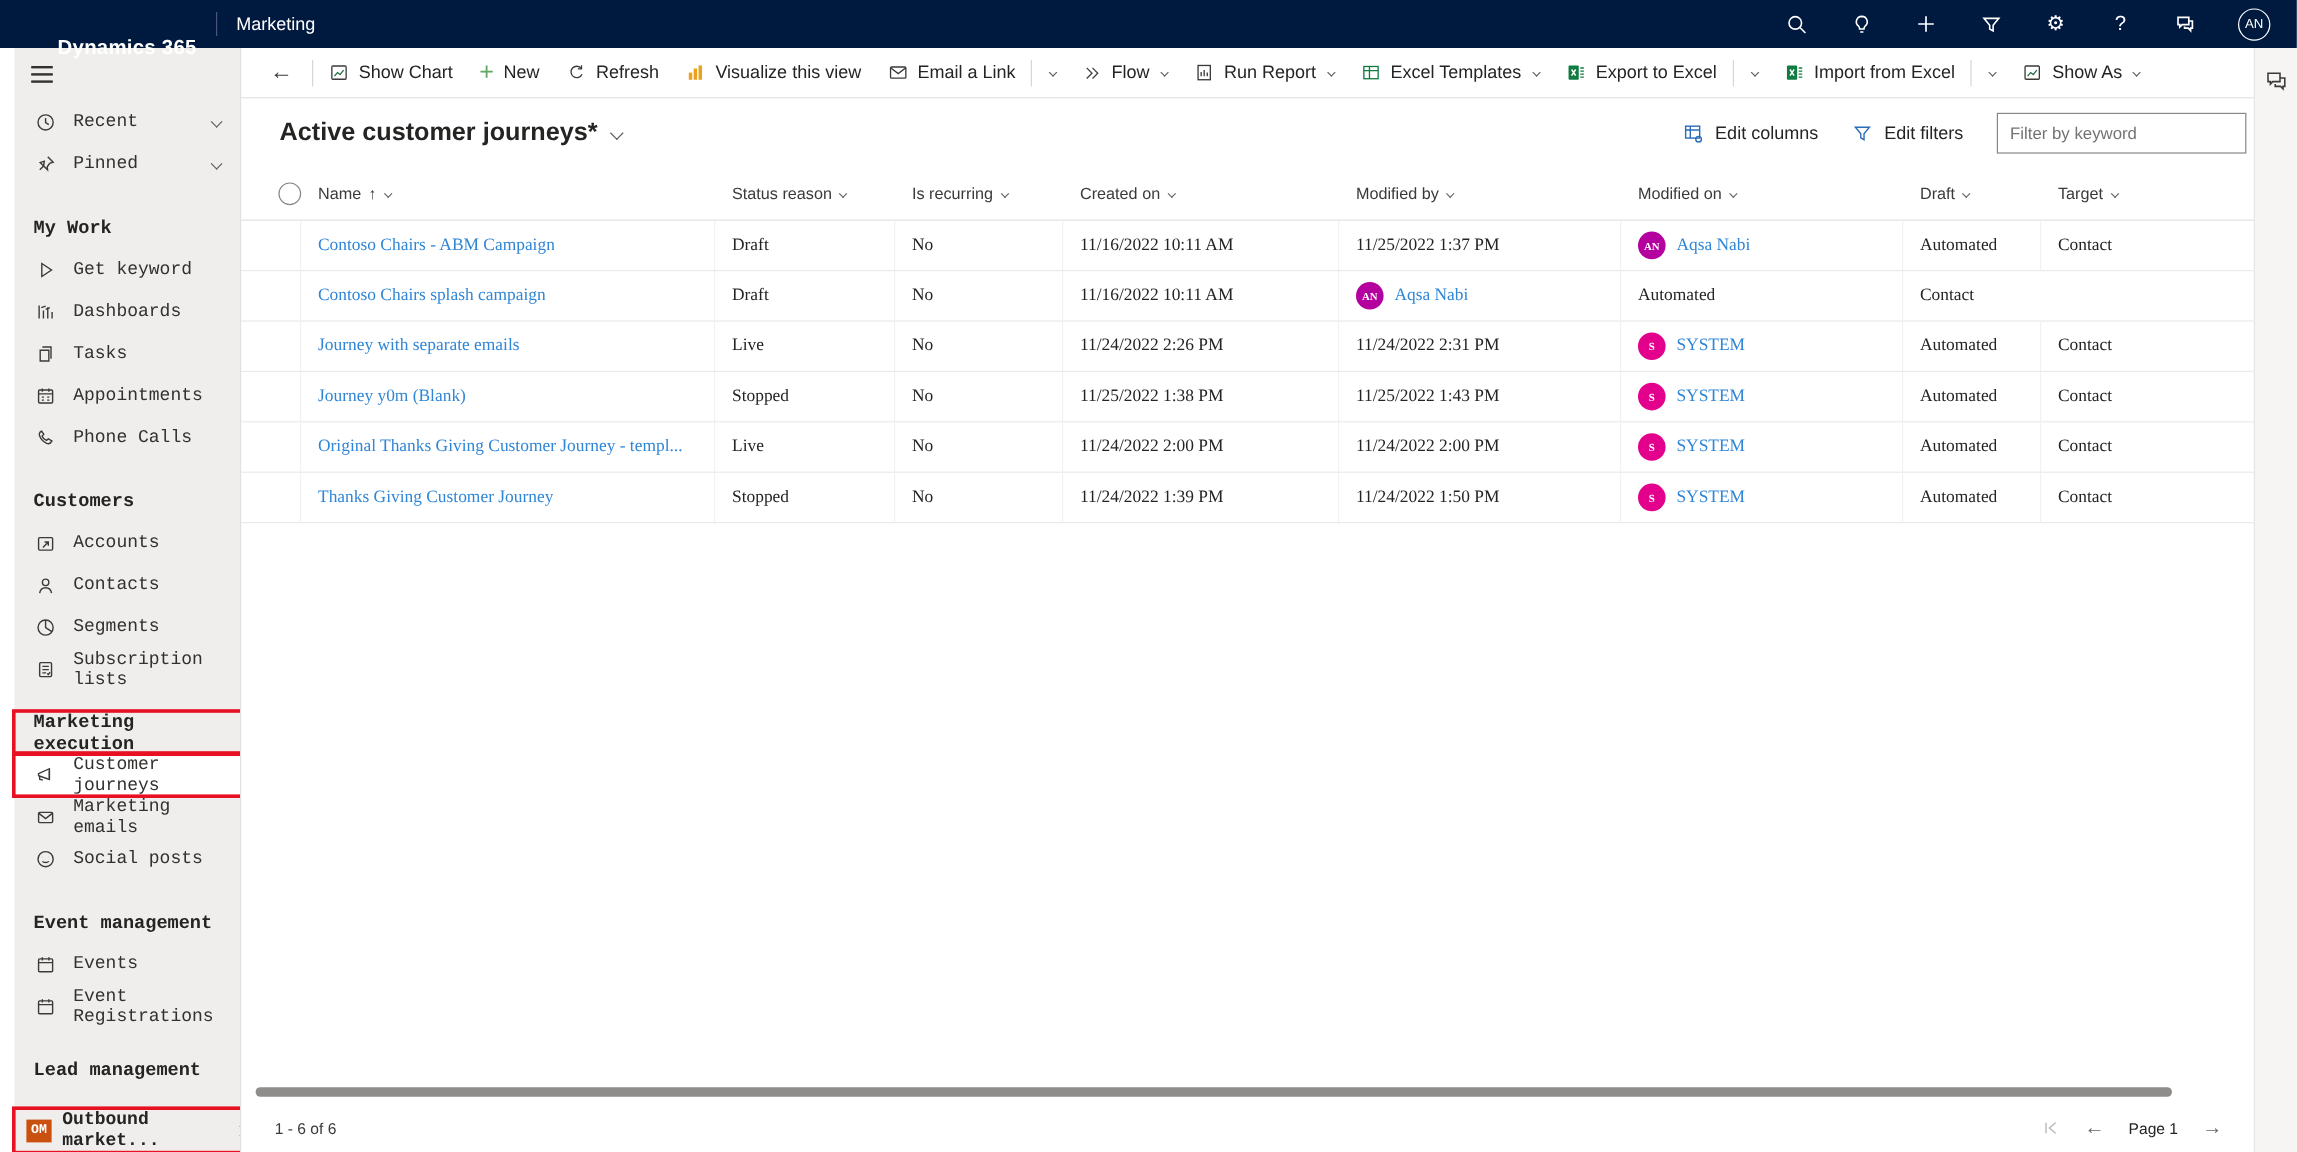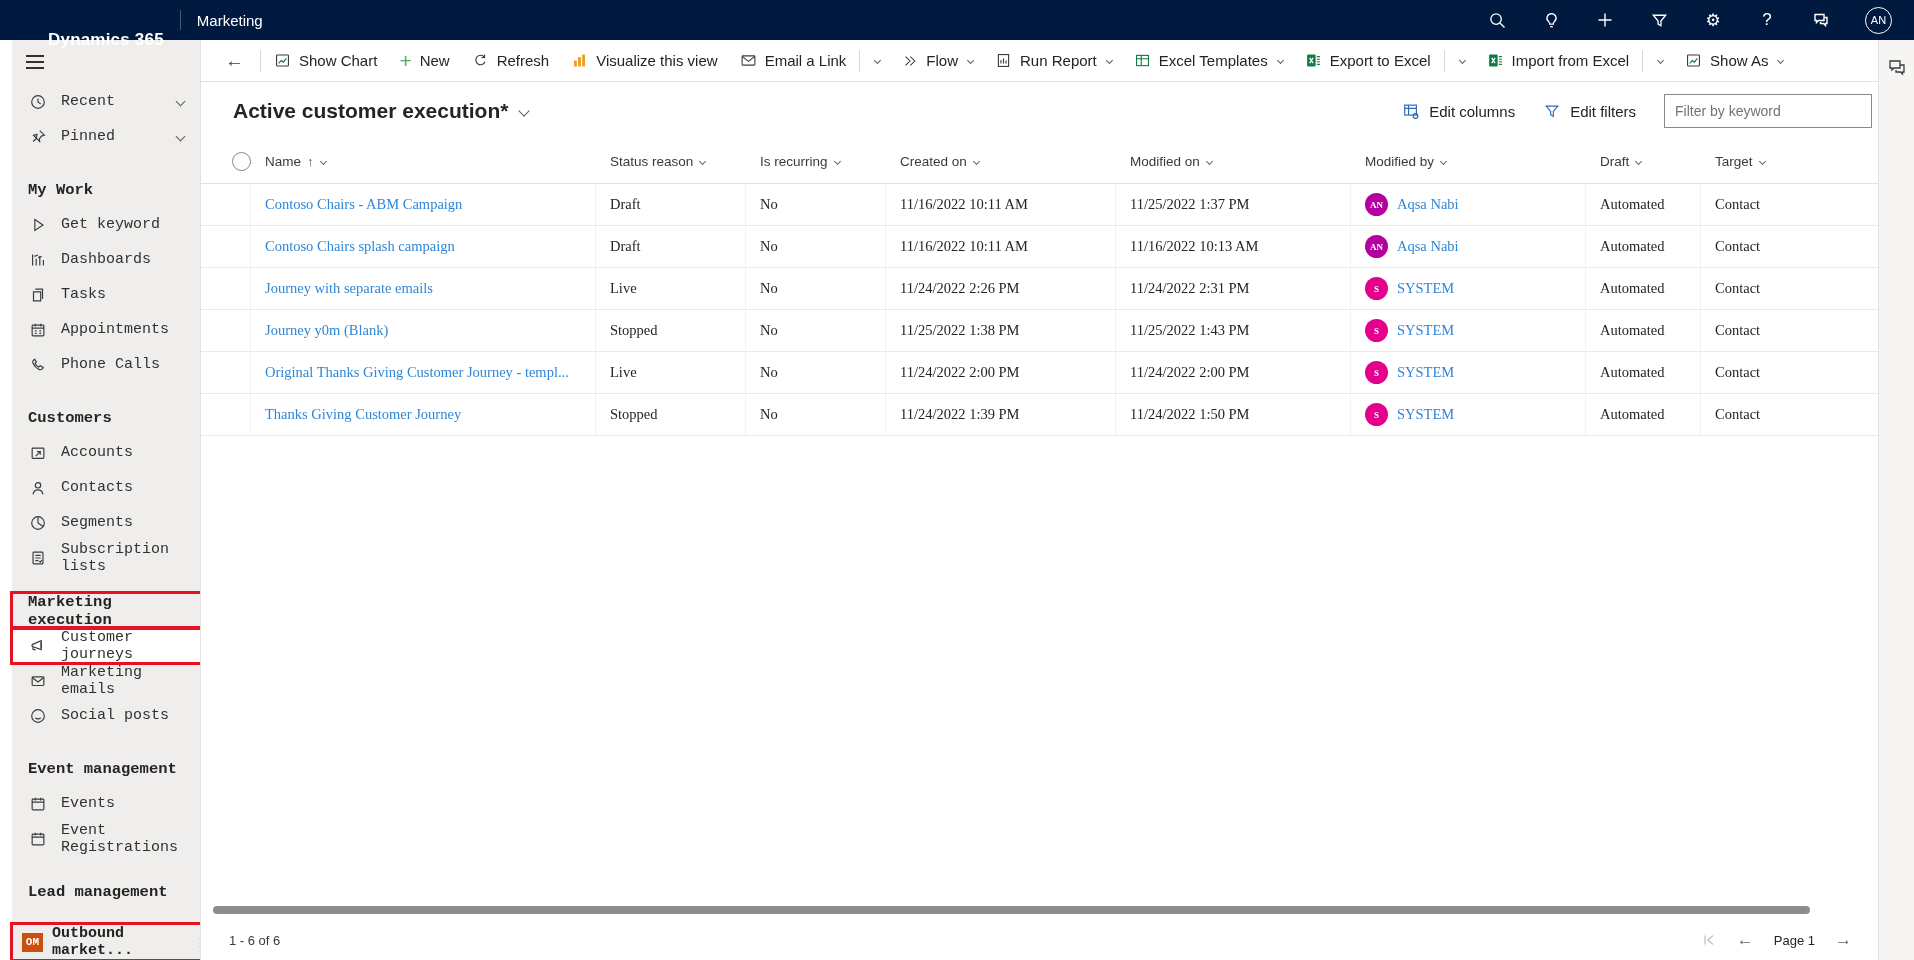--- a/index.html
+++ b/index.html
@@ -423,21 +423,21 @@
       <svg width="17" height="17" viewBox="0 0 20 20">
           <rect x="3" y="3.5" width="14" height="13" rx="1"></rect>
           <path d="M5.5 13.5l3-3.5 2.5 2 3.5-4.5" stroke="#1e7145"></path>
         </svg>
       <span>Show As</span>
         <span class="chev"></span>
       </span>
   </div>
 
   <div id="viewhead">
-    <h1>Active customer execution*</h1>
+    <h1>Active customer journeys*</h1>
     <span class="chev"></span>
     <div class="vh-right">
       <span class="vh-btn">
         <svg width="18" height="18" viewBox="0 0 20 20">
             <rect x="3" y="3.5" width="13" height="11"></rect>
             <path d="M3 7h13M7.3 3.5v11"></path>
             <circle cx="15" cy="15.5" r="2.6"></circle>
           </svg>
         <span>Edit columns</span>
         </span>
@@ -466,25 +466,25 @@
       </div>
     <div class="cell">
         <span>Is recurring</span>
         <span class="chev"></span>
       </div>
     <div class="cell">
         <span>Created on</span>
         <span class="chev"></span>
       </div>
     <div class="cell">
+        <span>Modified by</span>
+        <span class="chev"></span>
+      </div>
+    <div class="cell">
         <span>Modified on</span>
-        <span class="chev"></span>
-      </div>
-    <div class="cell">
-        <span>Modified by</span>
         <span class="chev"></span>
       </div>
     <div class="cell">
         <span>Draft</span>
         <span class="chev"></span>
       </div>
     <div class="cell">
         <span>Target</span>
         <span class="chev"></span>
       </div>
@@ -510,21 +510,20 @@
     </div>
 
     <div class="trow grid">
       <div class="cell c0"></div>
       <div class="cell">
           <a class="lnk">Contoso Chairs splash campaign</a>
         </div>
       <div class="cell">Draft</div>
       <div class="cell">No</div>
       <div class="cell">11/16/2022 10:11 AM</div>
-      <div class="cell">11/16/2022 10:13 AM</div>
       <div class="cell">
           <span class="pv" style="background-color: rgb(180, 0, 158);">AN</span>
           <a class="lnk">Aqsa Nabi</a>
         </div>
       <div class="cell">Automated</div>
       <div class="cell">Contact</div>
     </div>
 
     <div class="trow grid">
       <div class="cell c0"></div>

